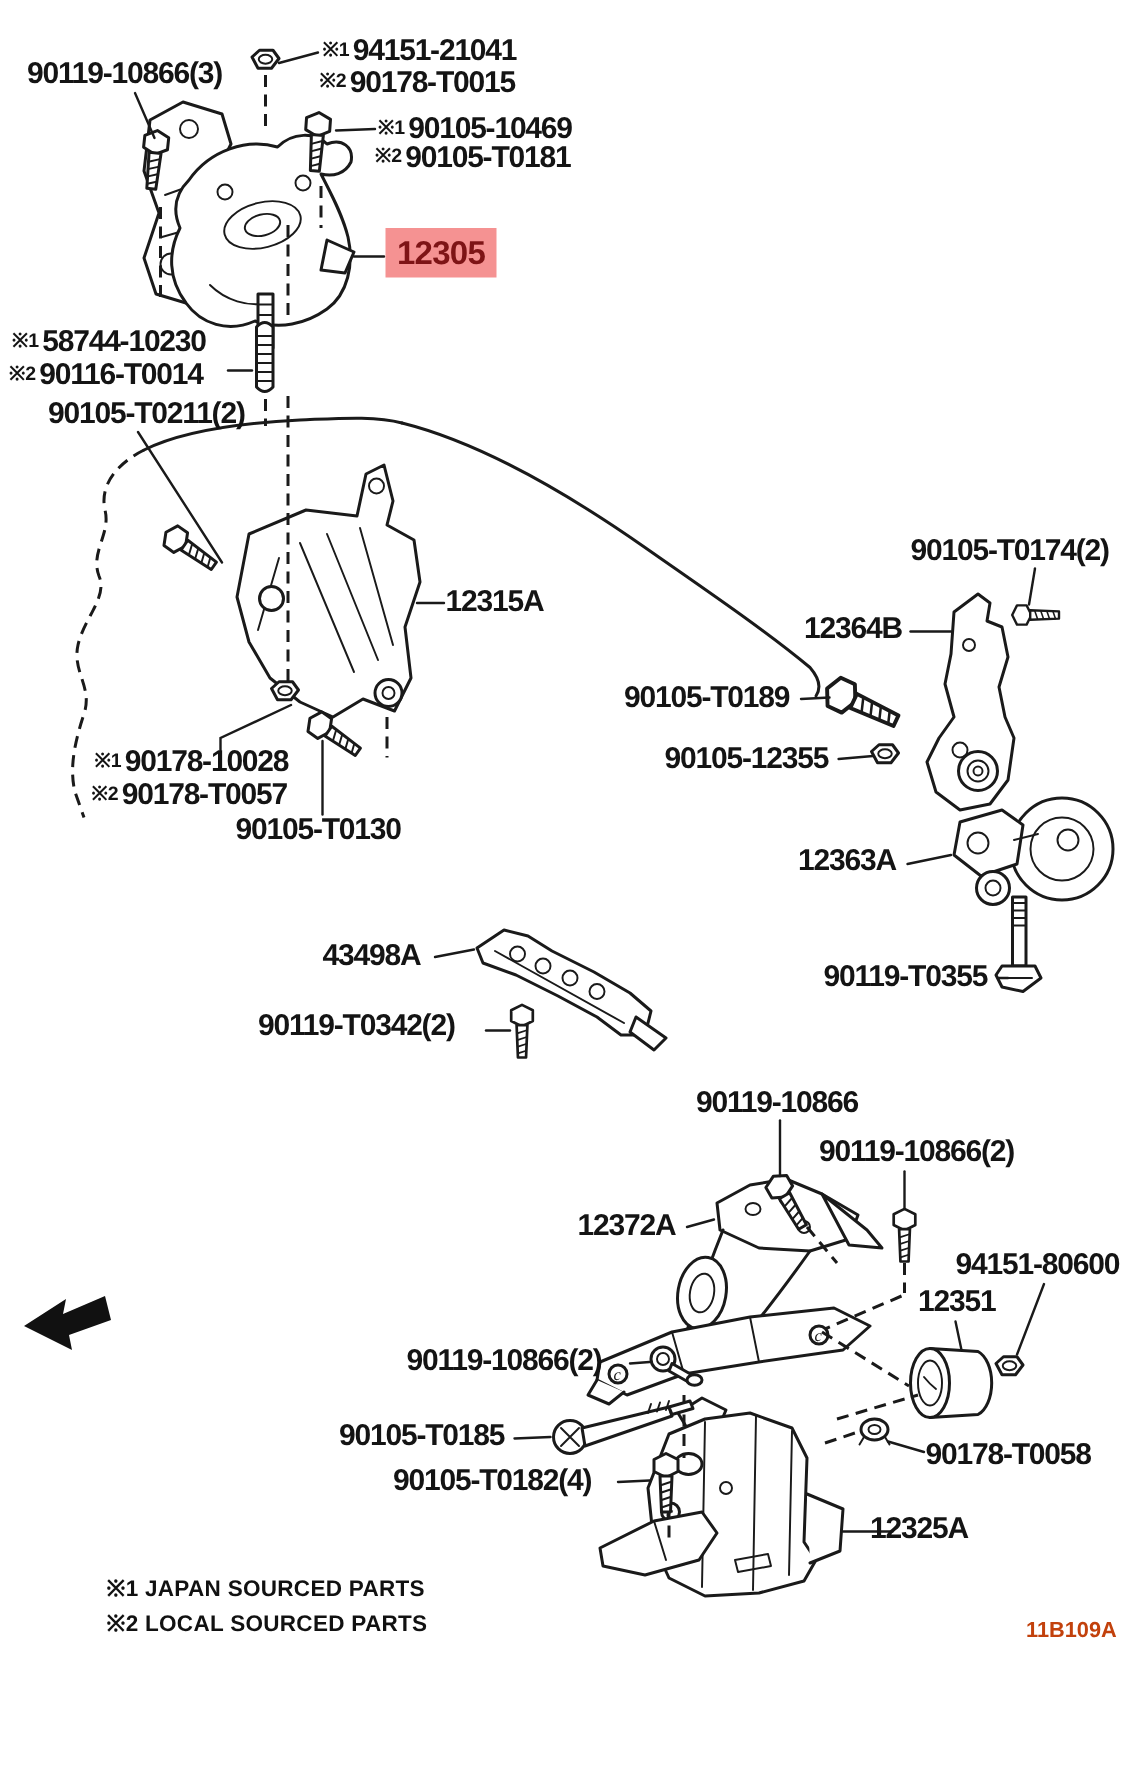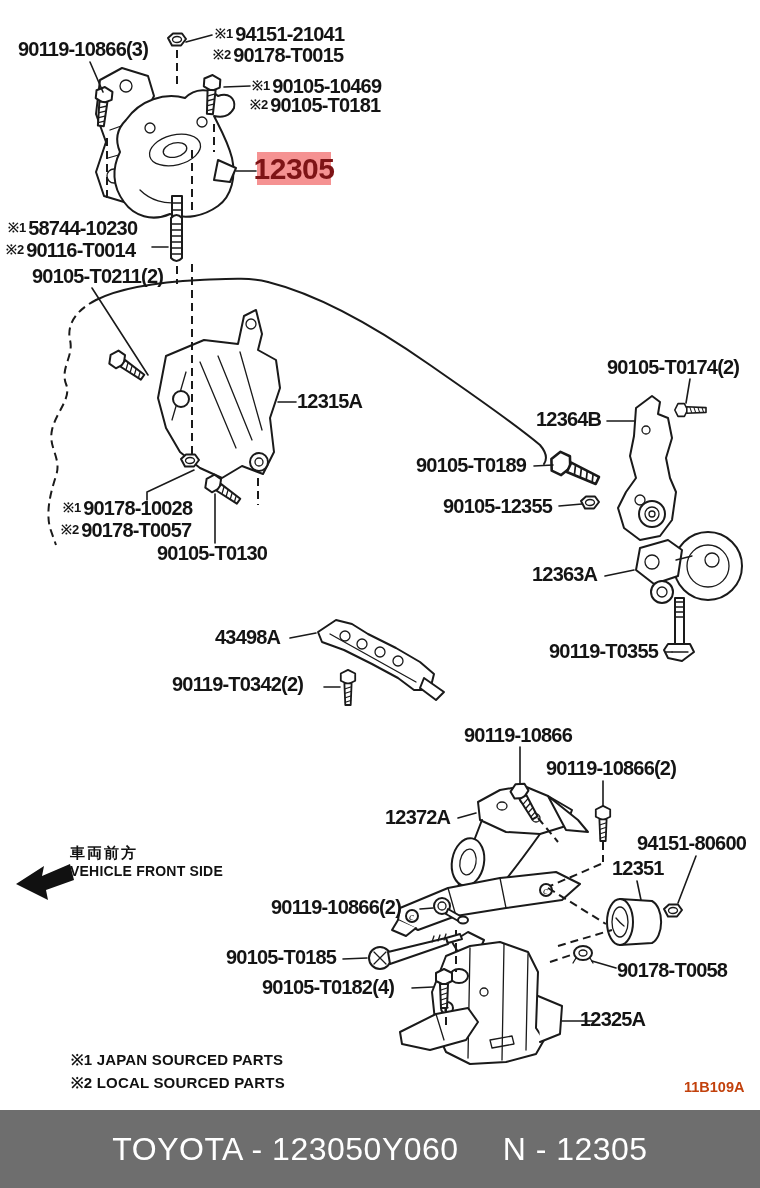--- a/index.html
+++ b/index.html
@@ -9,21 +9,21 @@
   svg .ln{fill:none;stroke:#1a1a1a;stroke-width:2;stroke-linejoin:round;stroke-linecap:round;}
   svg .lnw{fill:#ffffff;stroke:#1a1a1a;stroke-width:2;stroke-linejoin:round;stroke-linecap:round;}
   svg .thin{fill:none;stroke:#1a1a1a;stroke-width:1.3;stroke-linejoin:round;stroke-linecap:round;}
   svg .leader{fill:none;stroke:#1a1a1a;stroke-width:1.6;stroke-linecap:round;}
   svg .dash{fill:none;stroke:#1a1a1a;stroke-width:2;stroke-dasharray:8 5;stroke-linecap:butt;}
   svg text.mark{fill:#1a1a1a;stroke:none;font:italic 11px "Liberation Serif",serif;}
   .callout{position:absolute;font-weight:bold;font-size:20px;letter-spacing:-0.8px;
            color:#141414;white-space:nowrap;line-height:1;}
   .callout .pfx{font-size:13px;letter-spacing:0;vertical-align:3px;margin-right:2px;}
   .hl{position:absolute;left:257px;top:152px;width:74px;height:33px;background:#f59292;
-      color:#7e1416;font-weight:bold;font-size:30px;letter-spacing:-0.5px;
+      color:#7e1416;font-weight:bold;font-size:22px;letter-spacing:-0.5px;
       display:flex;align-items:center;justify-content:center;cursor:pointer;}
   .front{position:absolute;left:70px;top:844px;color:#111;font-weight:bold;line-height:1.25;}
   .front .jp{font-size:15px;letter-spacing:2px;}
   .front .en{font-size:14px;letter-spacing:0.2px;}
   .legend{position:absolute;left:28px;top:1049px;font-weight:bold;font-size:15px;
           color:#111;line-height:1.5;letter-spacing:0.2px;margin-left:43px;}
   .code{position:absolute;left:684px;top:1079px;font-weight:bold;font-size:14.5px;color:#c2410c;}
   .footer{position:absolute;left:0;top:1110px;width:760px;height:78px;background:#6e6e6e;
           color:#fff;display:flex;align-items:center;justify-content:center;gap:44px;
           font-size:32px;letter-spacing:0.5px;}
@@ -280,30 +280,22 @@
   <div class="callout" style="left:546px;top:758px"><span>90119-10866(2)</span></div>
   <div class="callout" style="left:385px;top:807px"><span>12372A</span></div>
   <div class="callout" style="left:637px;top:833px"><span>94151-80600</span></div>
   <div class="callout" style="left:612px;top:858px"><span>12351</span></div>
   <div class="callout" style="left:271px;top:897px"><span>90119-10866(2)</span></div>
   <div class="callout" style="left:226px;top:947px"><span>90105-T0185</span></div>
   <div class="callout" style="left:262px;top:977px"><span>90105-T0182(4)</span></div>
   <div class="callout" style="left:617px;top:960px"><span>90178-T0058</span></div>
   <div class="callout" style="left:580px;top:1009px"><span>12325A</span></div>
 
-  <div class="front">
-    <div class="jp">車両前方</div>
-    <div class="en">VEHICLE FRONT SIDE</div>
-  </div>
 
   <div class="legend">
     <div>※1 JAPAN SOURCED PARTS</div>
     <div>※2 LOCAL SOURCED PARTS</div>
   </div>
 
   <div class="code">11B109A</div>
 
-  <div class="footer">
-    <span>TOYOTA - 123050Y060</span>
-    <span>N - 12305</span>
-  </div>
 
 </div>
 
 </body></html>

